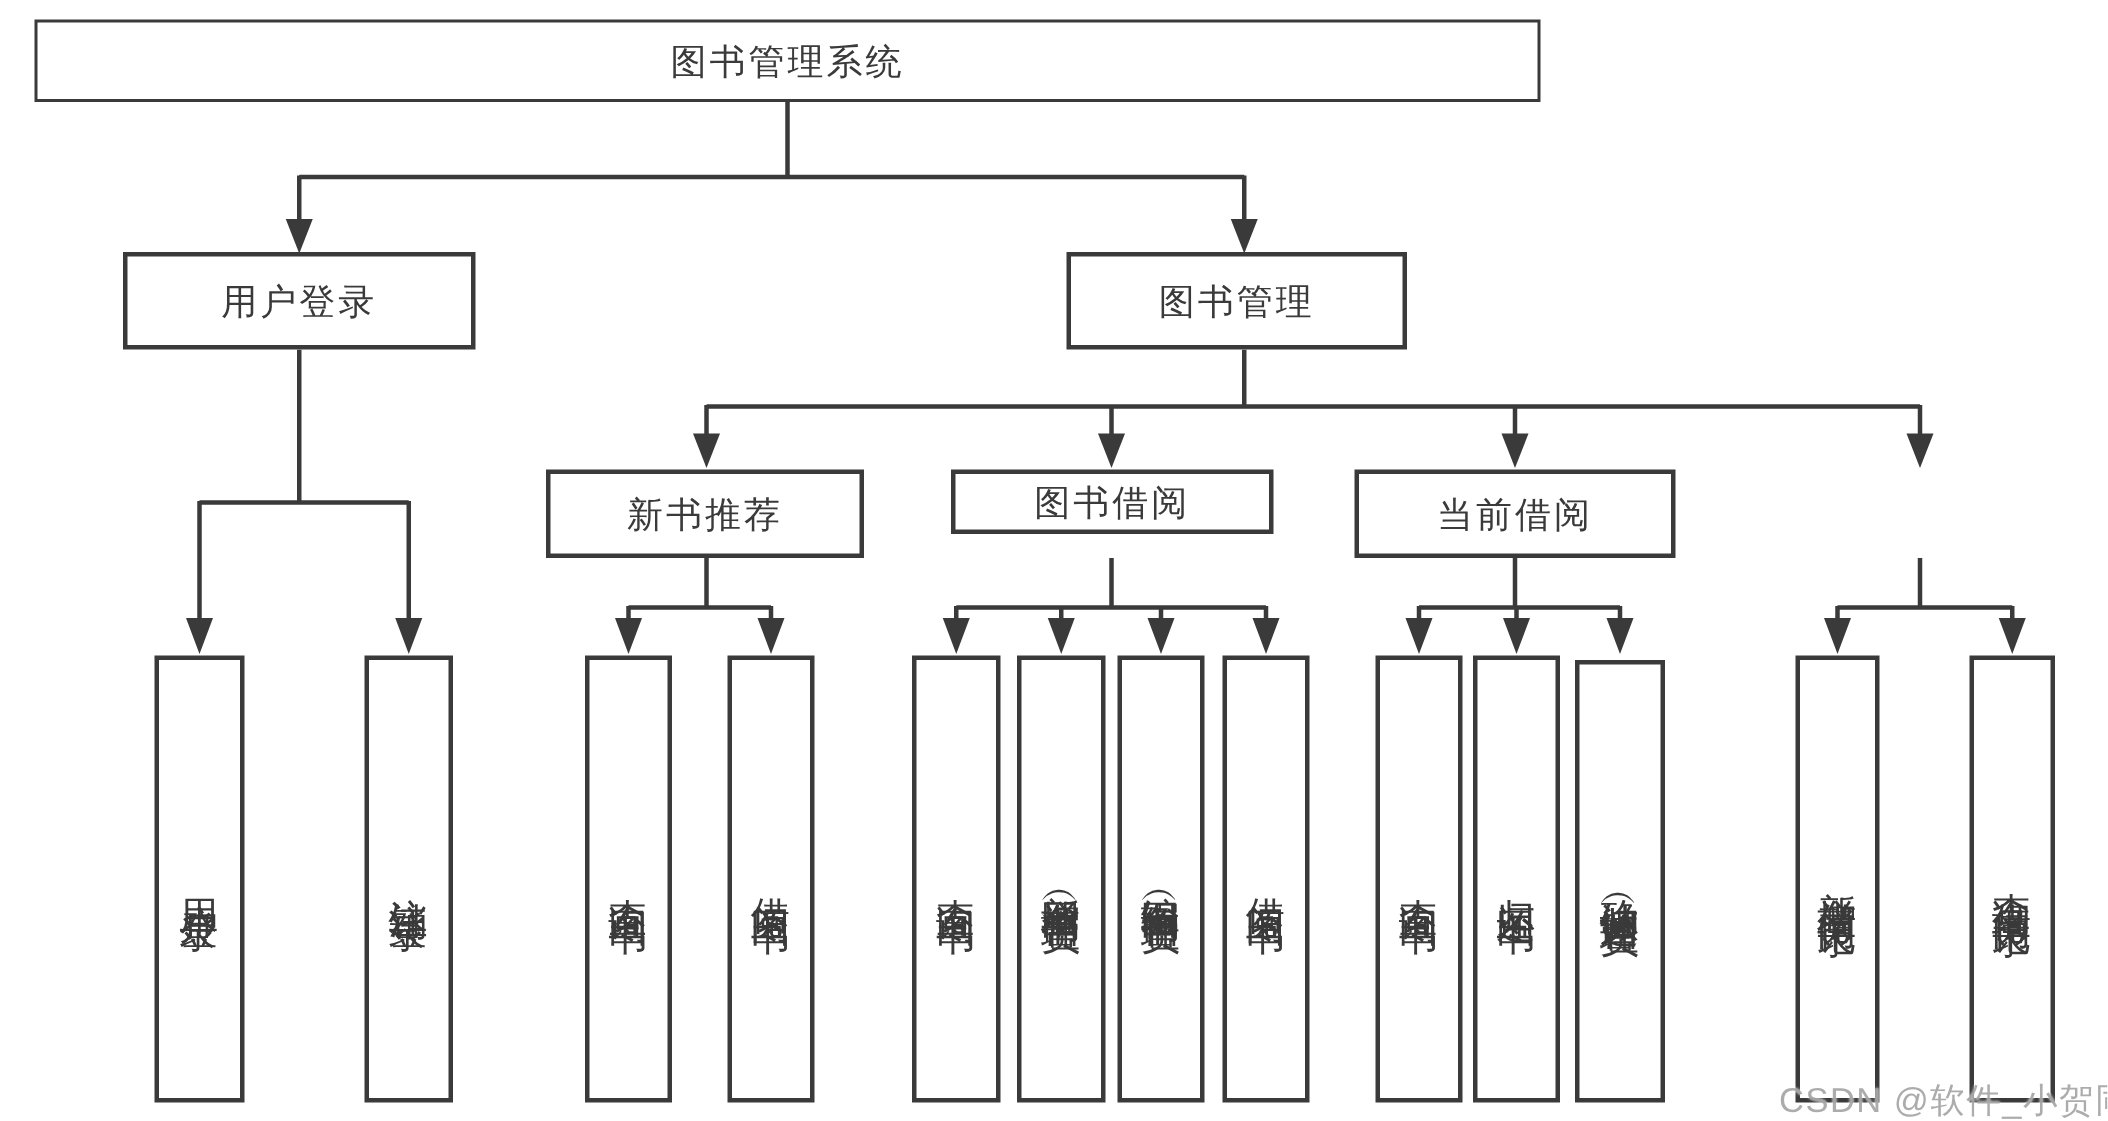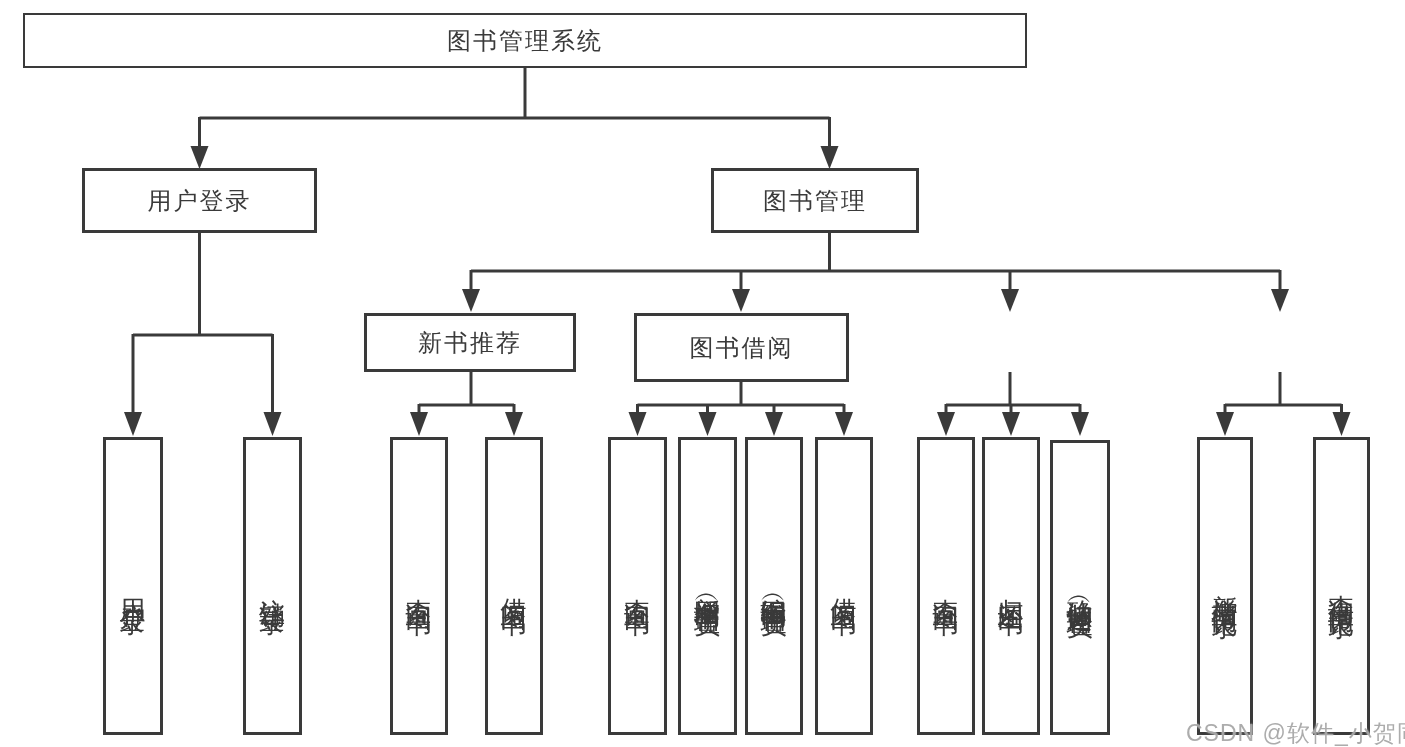--- a/index.html
+++ b/index.html
@@ -115,24 +115,25 @@
       <polygon points="1002,412 1020,412 1011,436"></polygon>
       <polygon points="1071,412 1089,412 1080,436"></polygon>
       <polygon points="1216,412 1234,412 1225,436"></polygon>
       <polygon points="1332.5,412 1350.5,412 1341.5,436"></polygon>
     </g>
   </svg>
 
   <div class="node root" style="left:23px; top:13px; width:1004px; height:55px;">图书管理系统</div>
 
   <div class="node h" style="left:82px; top:168px; width:235px; height:65px;">用户登录</div>
-  <div class="node h" style="left:711px; top:168px; width:208px; height:65px;">图书管理</div>
+  <div class="node h" style="left:711px; top:168px; width:227px; height:65px;">图书管理</div>
 
   <div class="node h" style="left:364px; top:313px; width:212px; height:59px;">新书推荐</div>
-  <div class="node h" style="left:634px; top:313px; width:215px; height:69px;">图书借阅</div>
+  <div class="node h" style="left:634px; top:313px; width:215px; height:43px;">图书借阅</div>
+  <div class="node h" style="left:903px; top:313px; width:214px; height:59px;">当前借阅</div>
 
   <div class="node v" style="left:103px; top:437px; width:60px; height:298px;">用户登录</div>
   <div class="node v" style="left:243px; top:437px; width:59px; height:298px;">注销登录</div>
 
   <div class="node v" style="left:390px; top:437px; width:58px; height:298px;">查询图书</div>
   <div class="node v" style="left:485px; top:437px; width:58px; height:298px;">借阅图书</div>
 
   <div class="node v" style="left:608px; top:437px; width:59px; height:298px;">查询图书</div>
   <div class="node v long" style="left:678px; top:437px; width:59px; height:298px;">新增图书（管理员）</div>
   <div class="node v long" style="left:745px; top:437px; width:58px; height:298px;">编辑图书（管理员）</div>

